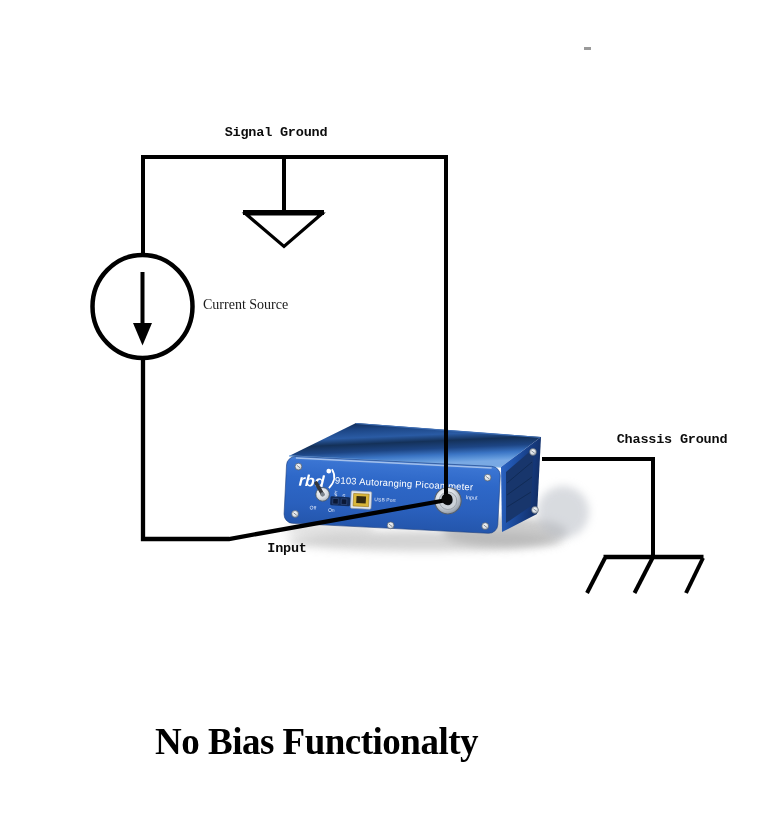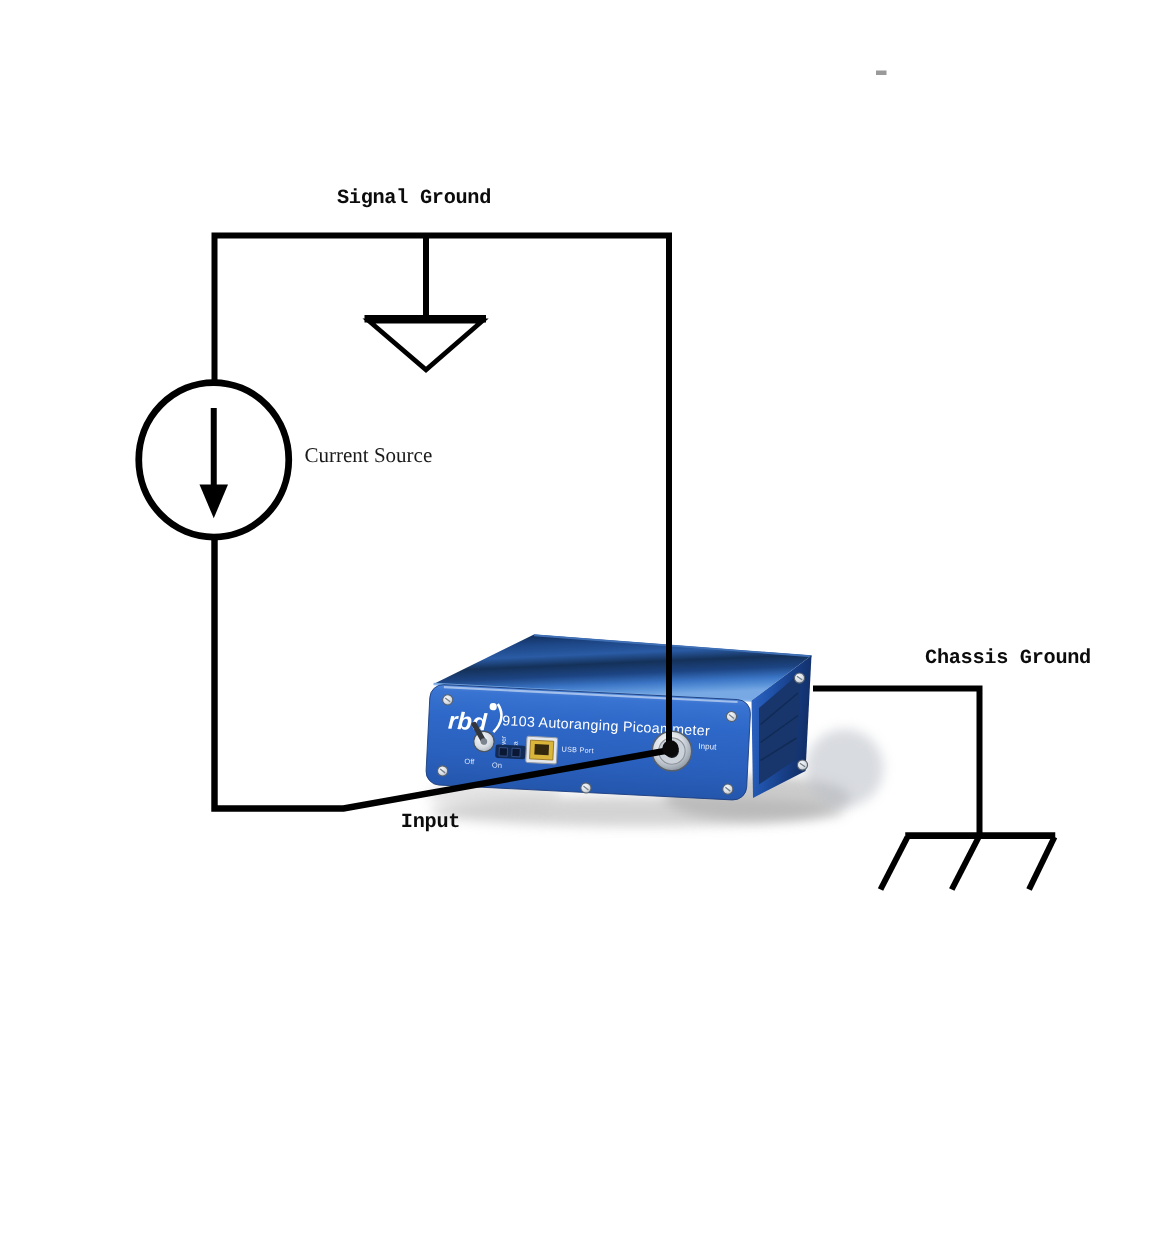--- a/index.html
+++ b/index.html
@@ -201,15 +201,16 @@
   </svg>
 
   <div class="wire-label" style="left:276px;top:125px;">Signal Ground</div>
 
   <div class="serif-label" style="left:203px;top:297px;">Current Source</div>
 
   <div class="wire-label" style="left:634px;top:432px;margin-left:38px;">Chassis Ground</div>
 
   <div class="wire-label" style="left:287px;top:541px;">Input</div>
 
+  <div class="main-title">No Bias Functionalty</div>
 
   <div class="stray-dash"></div>
 </div>
 
 </body></html>

